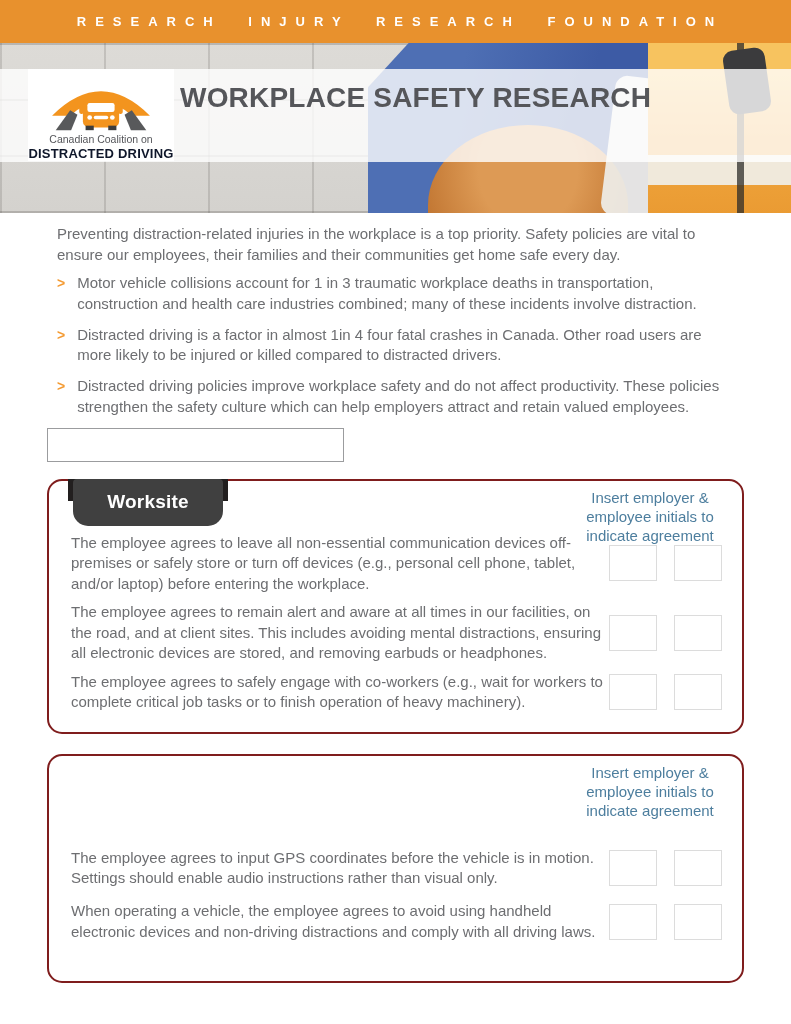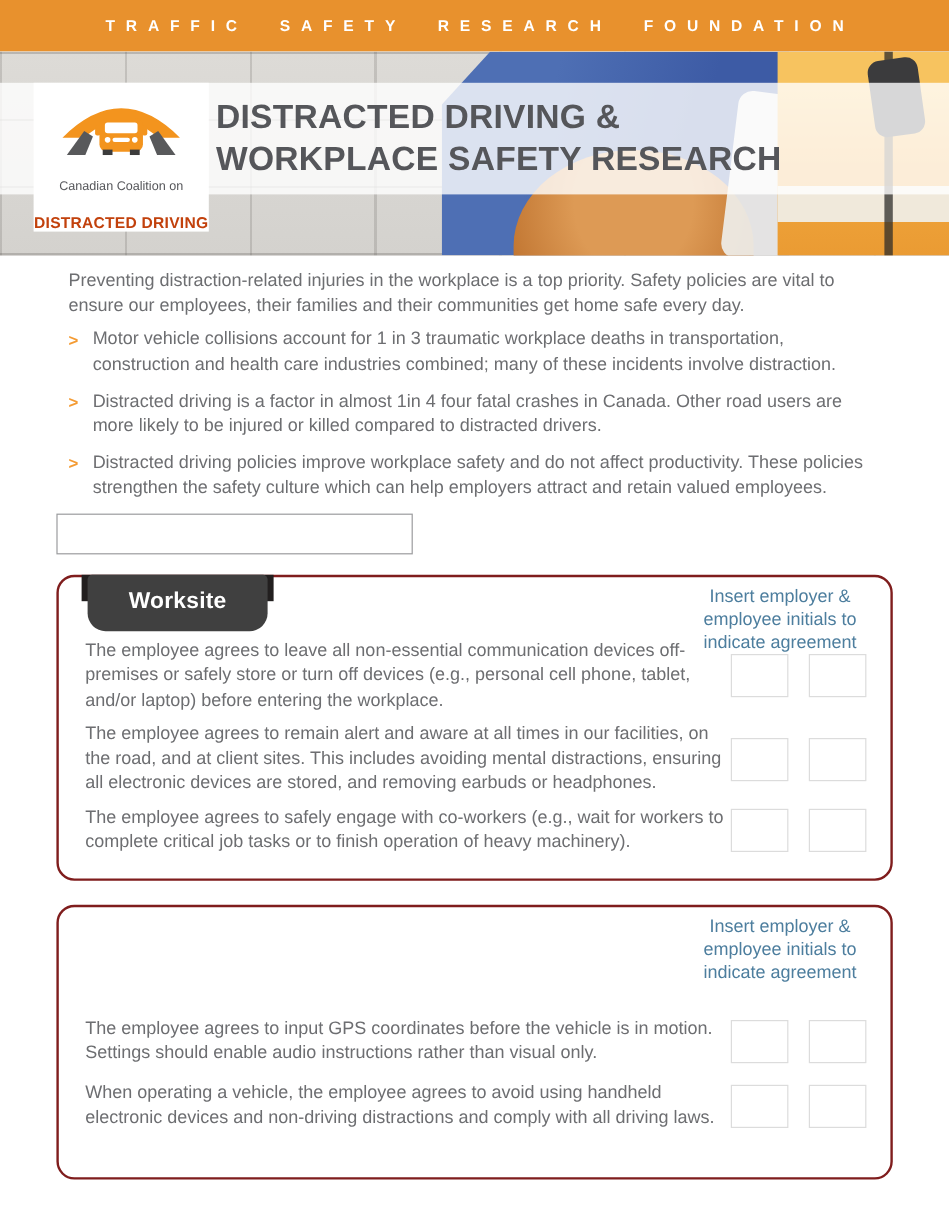--- a/index.html
+++ b/index.html
@@ -56,26 +56,26 @@
   .radio-device {
     position:absolute; left:726px; top:6px; width:42px; height:64px;
     background:#3B3B3D; border-radius:10px; transform:rotate(-8deg);
   }
   .band {
     position:absolute; left:0; top:26px; width:100%; height:93px;
     background:rgba(255,255,255,.80);
   }
 
   .logo-badge {
-    position:absolute; left:28px; top:26px; width:146px; height:124px;
-    background:#fff; display:flex; flex-direction:column; align-items:center; justify-content:space-between;
+    position:absolute; left:28px; top:26px; width:146px; height:92px;
+    background:#fff; display:flex; flex-direction:column; align-items:center; justify-content:flex-end;
     padding-top:4px;
   }
   .logo-org-line { font-size:10.5px; color:#55565A; margin-top:1px; }
-  .logo-org-name { font-size:13px; font-weight:bold; color:#c2410c; letter-spacing:.2px; margin-top:1px; }
+  .logo-org-name { font-size:13px; font-weight:bold; color:#0f172a; letter-spacing:.2px; margin-top:1px; }
 
   .title {
     position:absolute; left:180px; top:37px;
     font-size:28px; line-height:1.25; font-weight:bold; color:#55565A; letter-spacing:.2px;
   }
 
   
   main { padding:0 47px; }
   .copy { margin:0 10px; }
   .intro-paragraph {
@@ -122,21 +122,21 @@
   .initial-box {
     width:48px; height:36px; border:1.5px solid #DCDCDC; background:#fff;
     font-family:"Liberation Sans",sans-serif; font-size:15px; text-align:center; color:#58595B;
   }
   .rows-road { padding-bottom:20px; }
 </style>
 </head>
 <body>
 
 <header class="banner">
-  <div class="banner-text">TRAFFIC SAFETY RESEARCH FOUNDATION</div>
+  <div class="banner-text">RESEARCH INJURY RESEARCH FOUNDATION</div>
 </header>
 
 <div class="photo">
   <div class="concrete"></div>
   <div class="worker-blue"></div>
   <div class="hardhat"></div>
   <div class="white-strap"></div>
   <div class="worker-yellow"></div>
   <div class="reflective-stripe"></div>
   <div class="zipper"></div>
@@ -156,21 +156,20 @@
       <circle cx="72.5" cy="48" r="2.6" fill="#FFFFFF"></circle>
       <rect x="52" y="46" width="16" height="4" rx="2" fill="#FFFFFF"></rect>
       <rect x="43" y="57" width="9" height="5" fill="#3C3C3C"></rect>
       <rect x="68" y="57" width="9" height="5" fill="#3C3C3C"></rect>
     </svg>
     <div class="logo-org-line">Canadian Coalition on</div>
     <div class="logo-org-name">DISTRACTED DRIVING</div>
   </div>
 
   <div class="title">
-    <div>DISTRACTED DRIVING &amp;</div>
     <div>WORKPLACE SAFETY RESEARCH</div>
   </div>
 </div>
 
 <main>
   <div class="copy">
     <p class="intro-paragraph">Preventing distraction-related injuries in the workplace is a top priority. Safety policies are vital to ensure our employees, their families and their communities get home safe every day.</p>
 
     <ul class="bullets">
       <li class="bullet">

